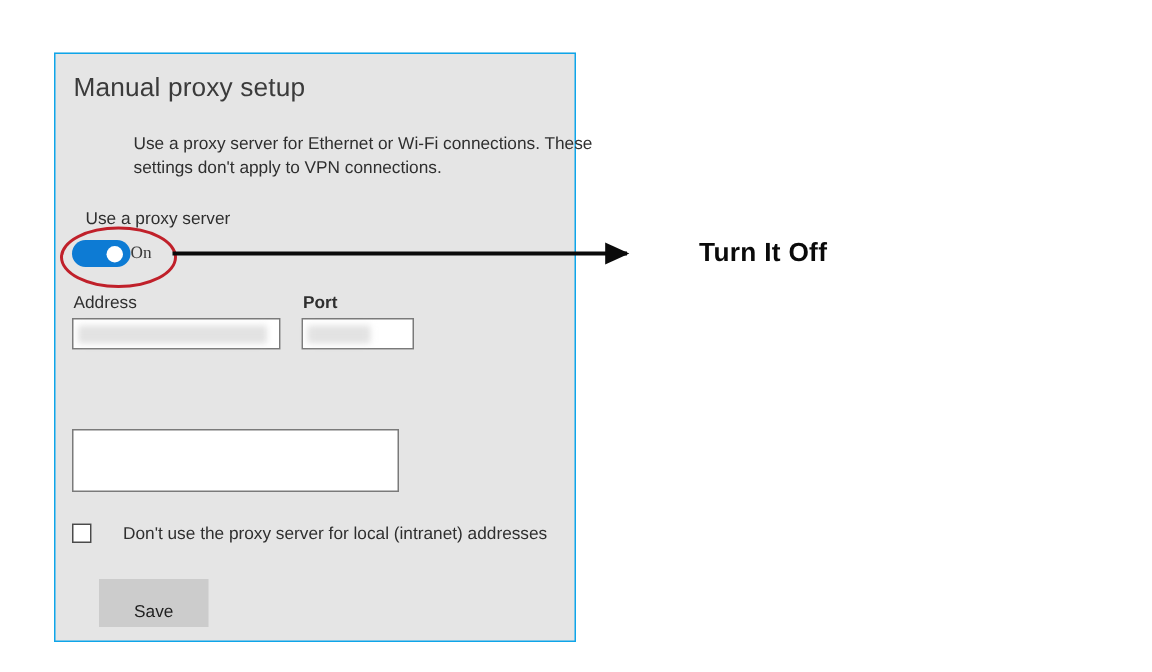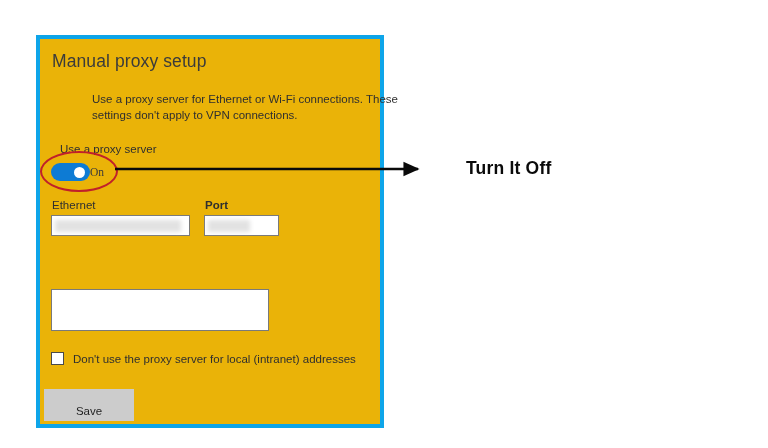--- a/index.html
+++ b/index.html
@@ -17,22 +17,22 @@
   }
 
   
   #proxy-card {
     position: absolute;
     left: 36px;
     top: 35px;
     width: 348px;
     height: 393px;
     box-sizing: border-box;
-    background: #eab308;
-    border: 4px solid #0ea5e9;
+    background: #e5e5e5;
+    border: 1px solid #0ea5e9;
   }
 
   #card-title {
     position: absolute;
     left: 12px;
     top: 12px;
     font-size: 17.5px;
     font-weight: 400;
     color: #3b3b3b;
     letter-spacing: .1px;
@@ -176,28 +176,29 @@
     box-sizing: border-box;
     border: 1.3px solid #4a4a4a;
     background: #ffffff;
     flex: 0 0 auto;
     cursor: pointer;
   }
   #bypass-label {
     font-size: 11.5px;
     color: #2f2f2f;
     white-space: nowrap;
+    margin-left: 12px;
   }
 
   
   #save-button {
     position: absolute;
-    left: 4px;
+    left: 29px;
     top: 350px;
-    width: 90px;
+    width: 73px;
     height: 26px;
     background: #cccccc;
     border: none;
     font-family: "Liberation Sans", sans-serif;
     font-size: 11.5px;
     color: #1f1f1f;
     cursor: pointer;
     padding: 16px;
   }
 
@@ -245,21 +246,21 @@
 
   <div id="use-proxy-label">Use a proxy server</div>
 
   <div id="proxy-toggle-row">
     <div id="proxy-toggle">
       <div class="knob"></div>
     </div>
     <span id="proxy-toggle-state">On</span>
   </div>
 
-  <div id="address-label">Ethernet</div>
+  <div id="address-label">Address</div>
   <div id="address-input">
     <div class="redacted"></div>
   </div>
 
   <div id="port-label">Port</div>
   <div id="port-input">
     <div class="redacted"></div>
   </div>
 
   <div id="exceptions-input"></div>

